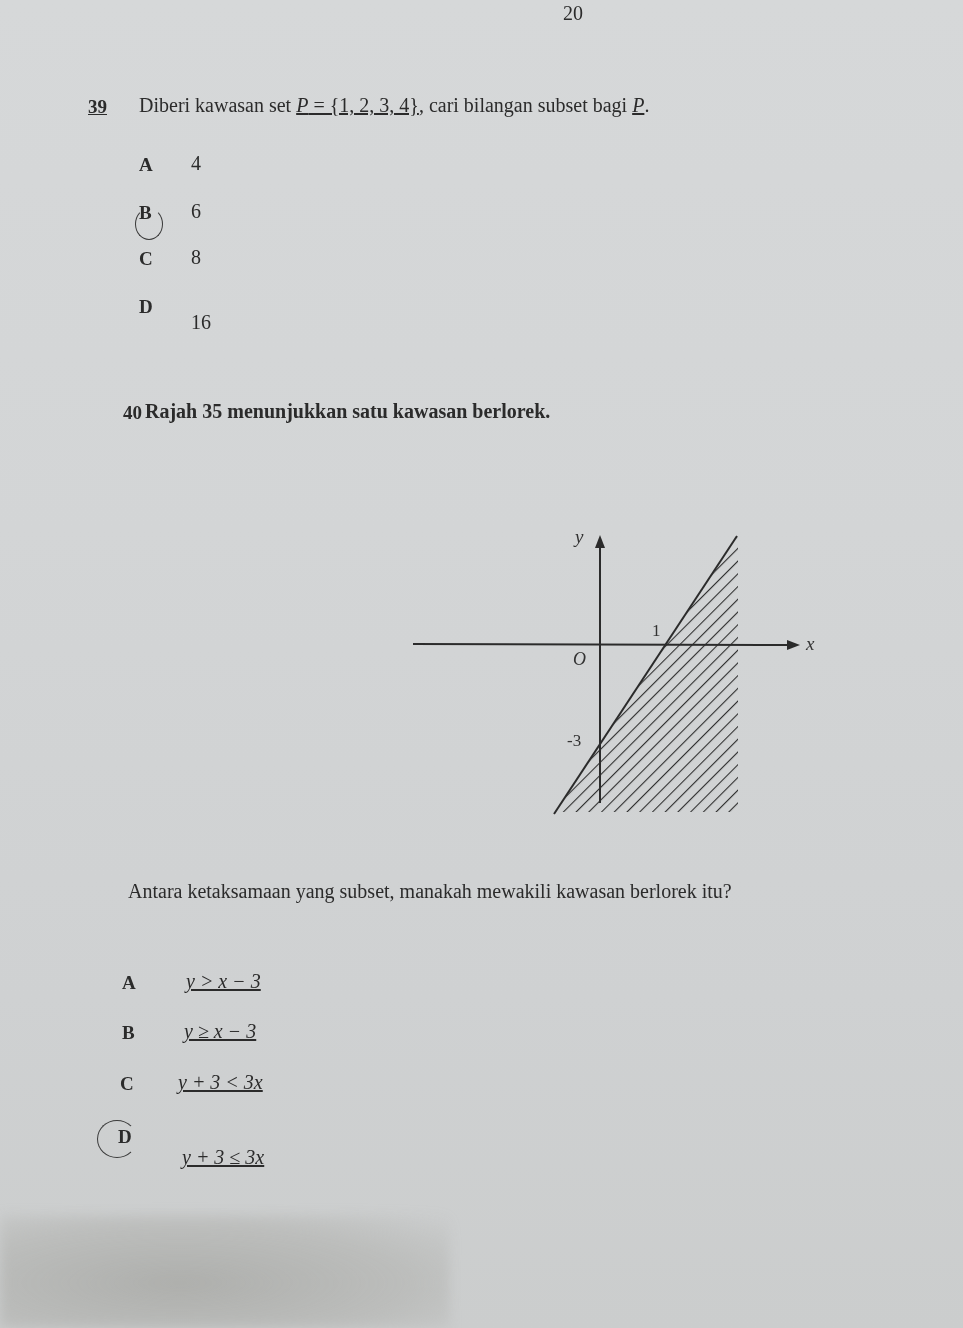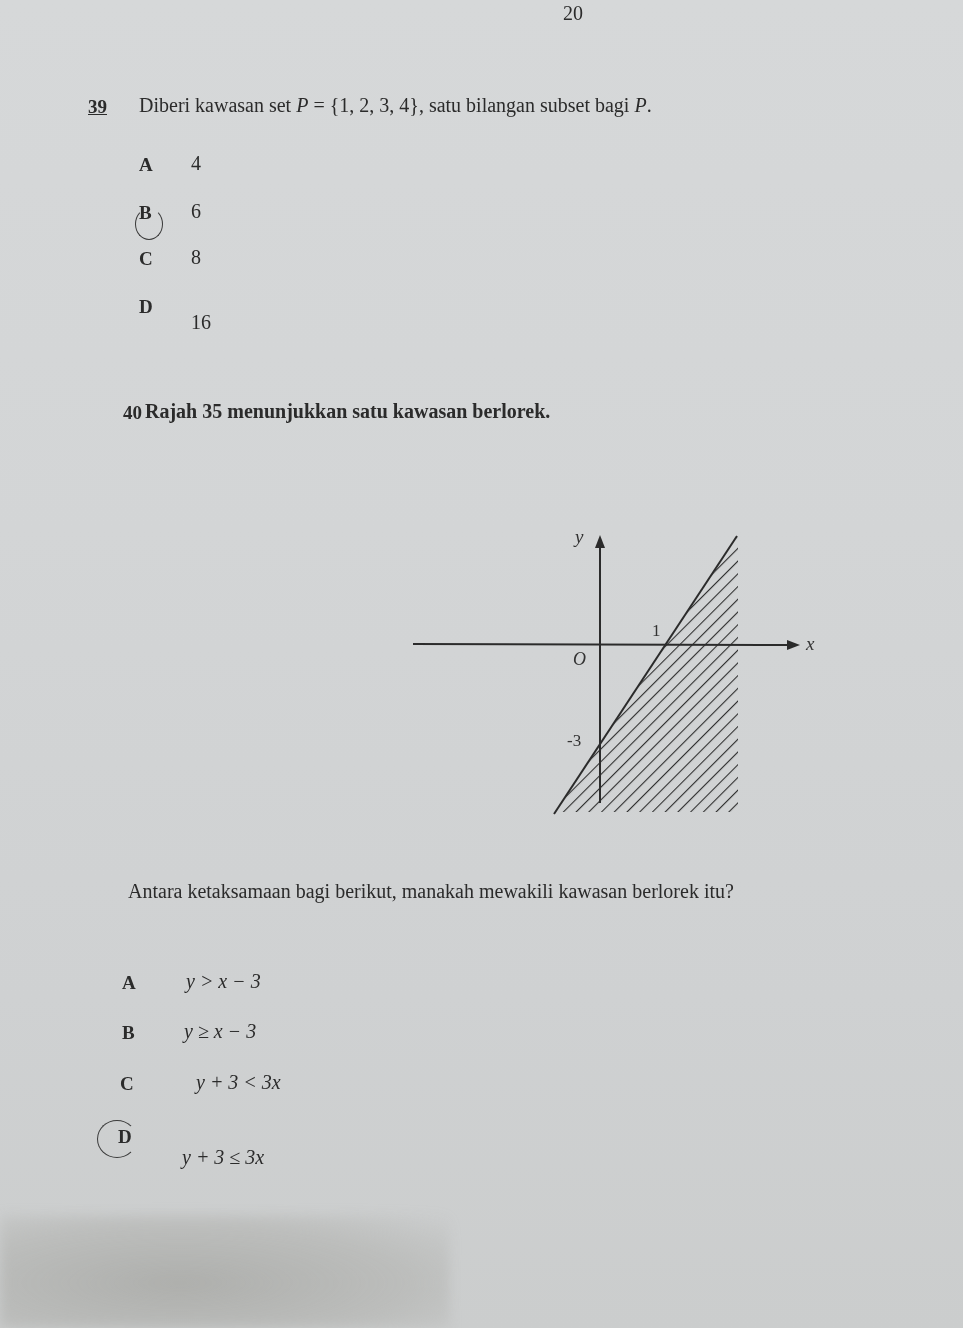--- a/index.html
+++ b/index.html
@@ -13,38 +13,38 @@
       position: absolute; left: 0; top: 1215px; width: 450px; height: 113px;
       background: radial-gradient(ellipse at 40% 60%, rgba(150,150,145,0.55) 0%, rgba(160,160,155,0.35) 60%, rgba(200,200,200,0) 100%);
       filter: blur(6px);
     }
     .abs { position: absolute; white-space: nowrap; }
     .page-num { left: 563px; top: 2px; font-size: 20px; }
     .qnum { font-weight: bold; font-size: 19px; }
     .qtext { font-size: 20px; }
     .opt-letter { font-weight: bold; font-size: 19px; }
     .opt-val { font-size: 20px; }
-    .math { font-family: "Liberation Serif", serif; font-style: italic; }
+    .math { font-family: "Liberation Serif", serif; font-style: italic; text-decoration: underline; }
     .upright { font-style: normal; }
     .circle {
       position: absolute; border: 1.4px solid #3a3a3a; border-radius: 50%;
     }
     svg text { font-family: "Liberation Serif", serif; }
   </style>
 </head>
 <body>
 
 <div class="shadow"></div>
 
 <div class="abs page-num">20</div>
 
 <div>
   <span class="abs qnum" style="left:88px; top:96px;text-decoration:underline;">39</span>
   <span class="abs qtext" style="left:139px; top:94px;">
-    <span>Diberi kawasan set </span><span class="math"><i>P</i><span class="upright"> = {1, 2, 3, 4}</span></span><span>, satu bilangan subset bagi </span><span class="math">P</span><span>.</span>
+    <span>Diberi kawasan set </span><span class="math"><i>P</i><span class="upright"> = {1, 2, 3, 4}</span></span><span>, cari bilangan subset bagi </span><span class="math">P</span><span>.</span>
   </span>
 
   <div>
     <div>
       <span class="abs opt-letter" style="left:139px; top:154px;">A</span>
       <span class="abs opt-val" style="left:191px; top:152px;">4</span>
     </div>
     <div>
       <span class="abs opt-letter" style="left:139px; top:202px;">B</span>
       <span class="abs opt-val" style="left:191px; top:200px;">6</span>
@@ -86,34 +86,34 @@
     <line x1="600" y1="545" x2="600" y2="803" stroke="#2b2b2b" stroke-width="2"></line>
     <polygon points="595,548 600,535 605,548" fill="#2b2b2b"></polygon>
 
     <text x="575" y="543" font-size="19" font-style="italic" fill="#333">y</text>
     <text x="806" y="650" font-size="19" font-style="italic" fill="#333">x</text>
     <text x="573" y="665" font-size="18" font-style="italic" fill="#333">O</text>
     <text x="652" y="636" font-size="17" fill="#333">1</text>
     <text x="567" y="746" font-size="17" fill="#333">-3</text>
   </svg>
 
-  <span class="abs qtext" style="left:128px; top:880px;">Antara ketaksamaan bagi berikut, manakah mewakili kawasan berlorek itu?</span>
+  <span class="abs qtext" style="left:128px; top:880px;">Antara ketaksamaan yang subset, manakah mewakili kawasan berlorek itu?</span>
 
   <div>
     <div>
       <span class="abs opt-letter" style="left:122px; top:972px;">A</span>
       <span class="abs opt-val math" style="left:186px; top:970px;">y &gt; x − 3</span>
     </div>
     <div>
       <span class="abs opt-letter" style="left:122px; top:1022px;">B</span>
       <span class="abs opt-val math" style="left:184px; top:1020px;">y ≥ x − 3</span>
     </div>
     <div>
       <span class="abs opt-letter" style="left:120px; top:1073px;">C</span>
-      <span class="abs opt-val math" style="left:196px; top:1071px;">y + 3 &lt; 3x</span>
+      <span class="abs opt-val math" style="left:178px; top:1071px;">y + 3 &lt; 3x</span>
     </div>
     <div>
       <span class="abs opt-letter" style="left:118px; top:1126px;">D</span>
       <span class="abs opt-val math" style="left:182px; top:1124px;margin-top:22px;">y + 3 ≤ 3x</span>
       <div class="circle" style="left:97px; top:1120px; width:38px; height:36px; border-right-color:transparent;"></div>
     </div>
   </div>
 </div>
 
 </body></html>

